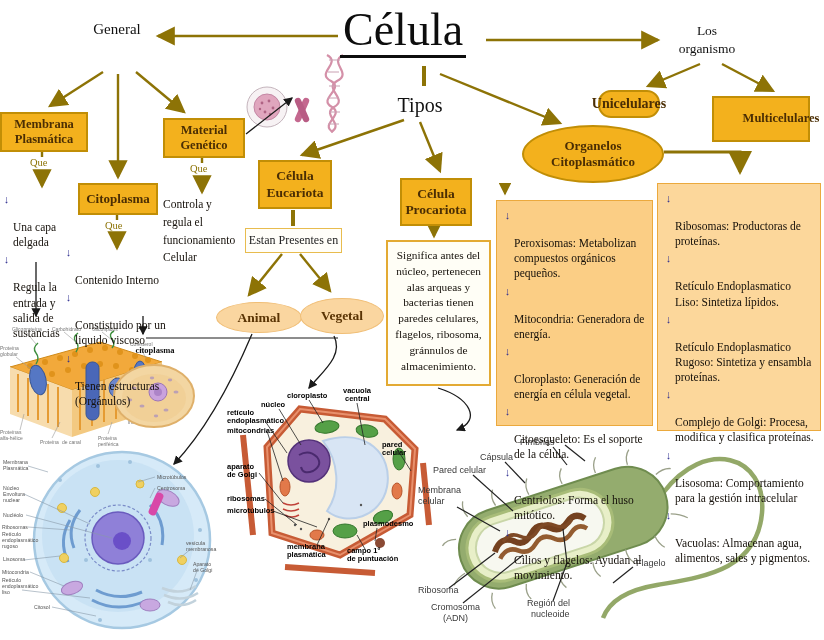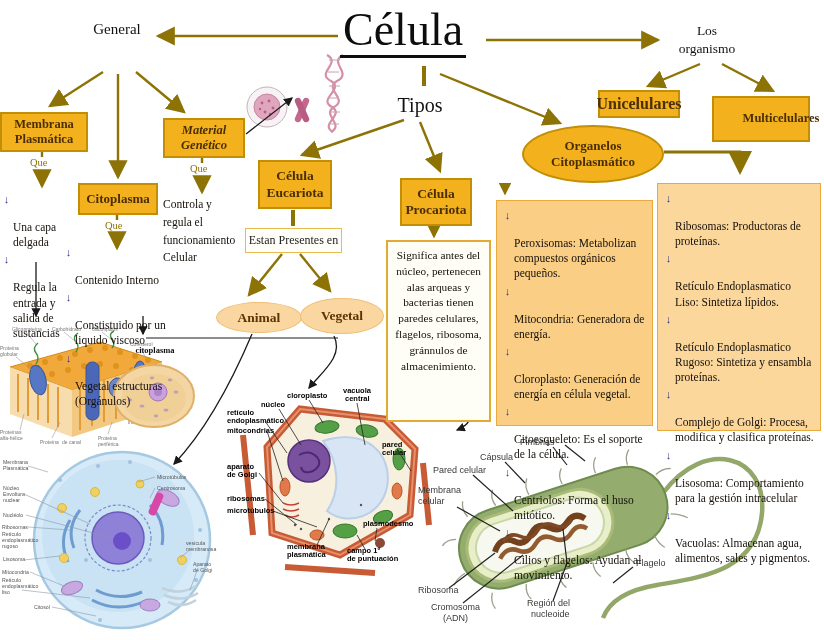--- a/index.html
+++ b/index.html
@@ -83,39 +83,39 @@
   </div>
   <div class="hdr abs" style="left:390px;top:92px;width:60px;font-size:20px;">Tipos</div>
 
   <div class="node abs" style="left:0;top:112px;width:88px;height:40px;font-size:12.5px;">
     <div>
         <div>Membrana</div>
         <div>Plasmática</div>
       </div>
   </div>
   <div class="node abs" style="left:78px;top:183px;width:80px;height:32px;">Citoplasma</div>
-  <div class="node abs" style="left:163px;top:118px;width:82px;height:40px;font-size:12.5px;font-style:italic;">
+  <div class="node abs" style="left:163px;top:118px;width:82px;height:40px;font-size:12.5px;">
     <div>
         <div>Material</div>
         <div>Genético</div>
       </div>
   </div>
   <div class="node abs" style="left:258px;top:160px;width:74px;height:49px;font-size:13.5px;">
     <div>
         <div>Célula</div>
         <div>Eucariota</div>
       </div>
   </div>
   <div class="node abs" style="left:400px;top:178px;width:72px;height:48px;font-size:13.5px;">
     <div>
         <div>Célula</div>
         <div>Procariota</div>
       </div>
   </div>
-  <div class="node abs" style="left:598px;top:90px;width:82px;height:28px;font-size:16px;">Unicelulares</div>
+  <div class="node abs" style="left:598px;top:90px;width:62px;height:28px;font-size:14px;border-radius:13px;">Unicelulares</div>
   <div class="node abs" style="left:712px;top:96px;width:98px;height:46px;font-size:12.5px;padding-left:40px;">Multicelulares</div>
   <div class="node ellip abs" style="left:522px;top:125px;width:142px;height:58px;">
     <div>
         <div>Organelos</div>
         <div>Citoplasmático</div>
       </div>
   </div>
 
   <div class="abs" style="left:245px;top:228px;width:97px;height:25px;background:#FFFEF9;border:1.5px solid #E8BC4E;display:flex;align-items:center;justify-content:center;font-size:12px;color:#222;z-index:3;">Estan Presentes en</div>
   <div class="soft abs" style="left:216px;top:302px;width:86px;height:31px;">Animal</div>
@@ -140,27 +140,27 @@
     <div class="li">
         <span class="blt">↓</span>
         <span class="lt">Contenido Interno</span>
       </div>
     <div class="li">
         <span class="blt">↓</span>
         <span class="lt">Constistuido por un liquido viscoso</span>
       </div>
     <div class="li">
         <span class="blt">↓</span>
-        <span class="lt">Vegetal estructuras (Orgánulos)</span>
+        <span class="lt">Tienen estructuras (Orgánulos)</span>
       </div>
   </div>
 
   <div class="stext abs" style="left:163px;top:196px;width:80px;line-height:1.55;">Controla y regula el funcionamiento Celular</div>
 
-  <div class="abs" style="left:386px;top:240px;width:105px;height:182px;background:#FFFEF6;border:2px solid #E3AA33;padding:6px 5px;font-size:11.3px;line-height:1.4;text-align:center;color:#15100a;z-index:3;">Significa antes del núcleo, pertenecen alas arqueas y bacterias tienen paredes celulares, flagelos, ribosoma, gránnulos de almacenimiento.</div>
+  <div class="abs" style="left:386px;top:240px;width:105px;height:146px;background:#FFFEF6;border:2px solid #E3AA33;padding:6px 5px;font-size:11.3px;line-height:1.4;text-align:center;color:#15100a;z-index:3;">Significa antes del núcleo, pertenecen alas arqueas y bacterias tienen paredes celulares, flagelos, ribosoma, gránnulos de almacenimiento.</div>
 
   <div class="panel abs" style="left:496px;top:200px;width:157px;height:226px;background:#FBCE85;">
     <div class="li">
         <span class="blt">↓</span>
         <span class="lt">Peroxisomas: Metabolizan compuestos orgánicos pequeños.</span>
       </div>
     <div class="li">
         <span class="blt">↓</span>
         <span class="lt">Mitocondria:  Generadora de energía.</span>
       </div>

